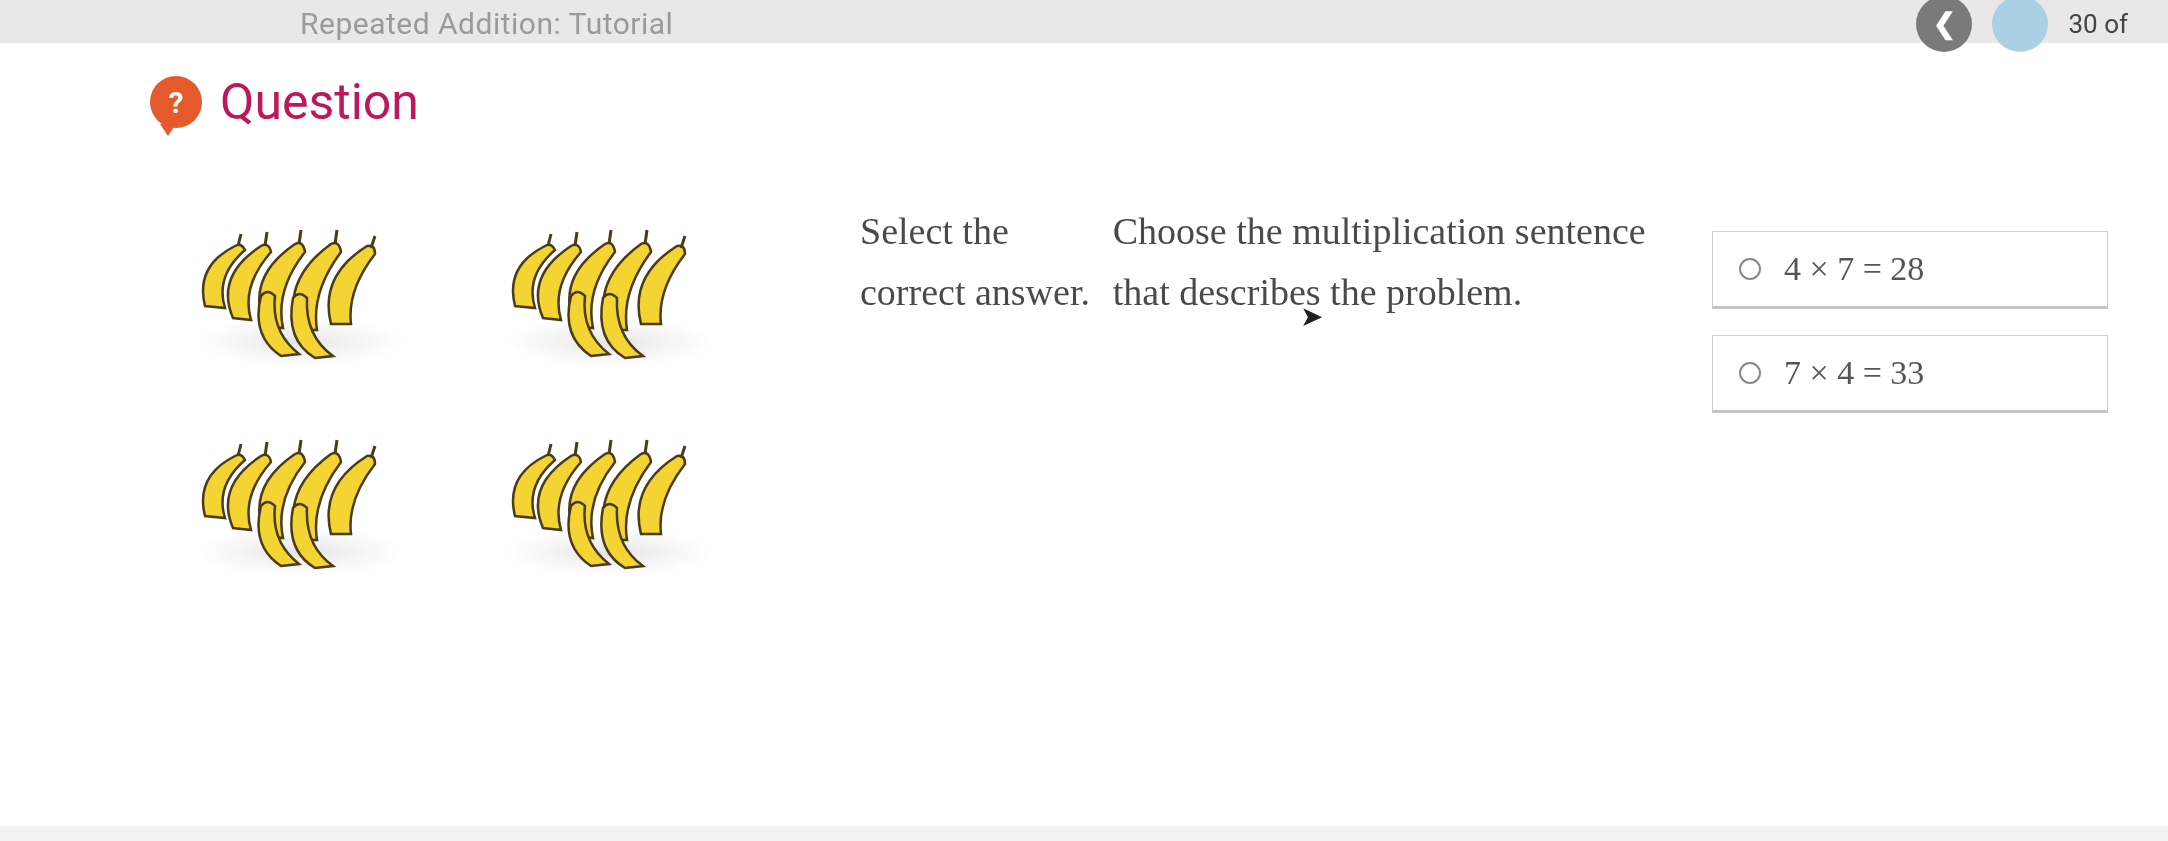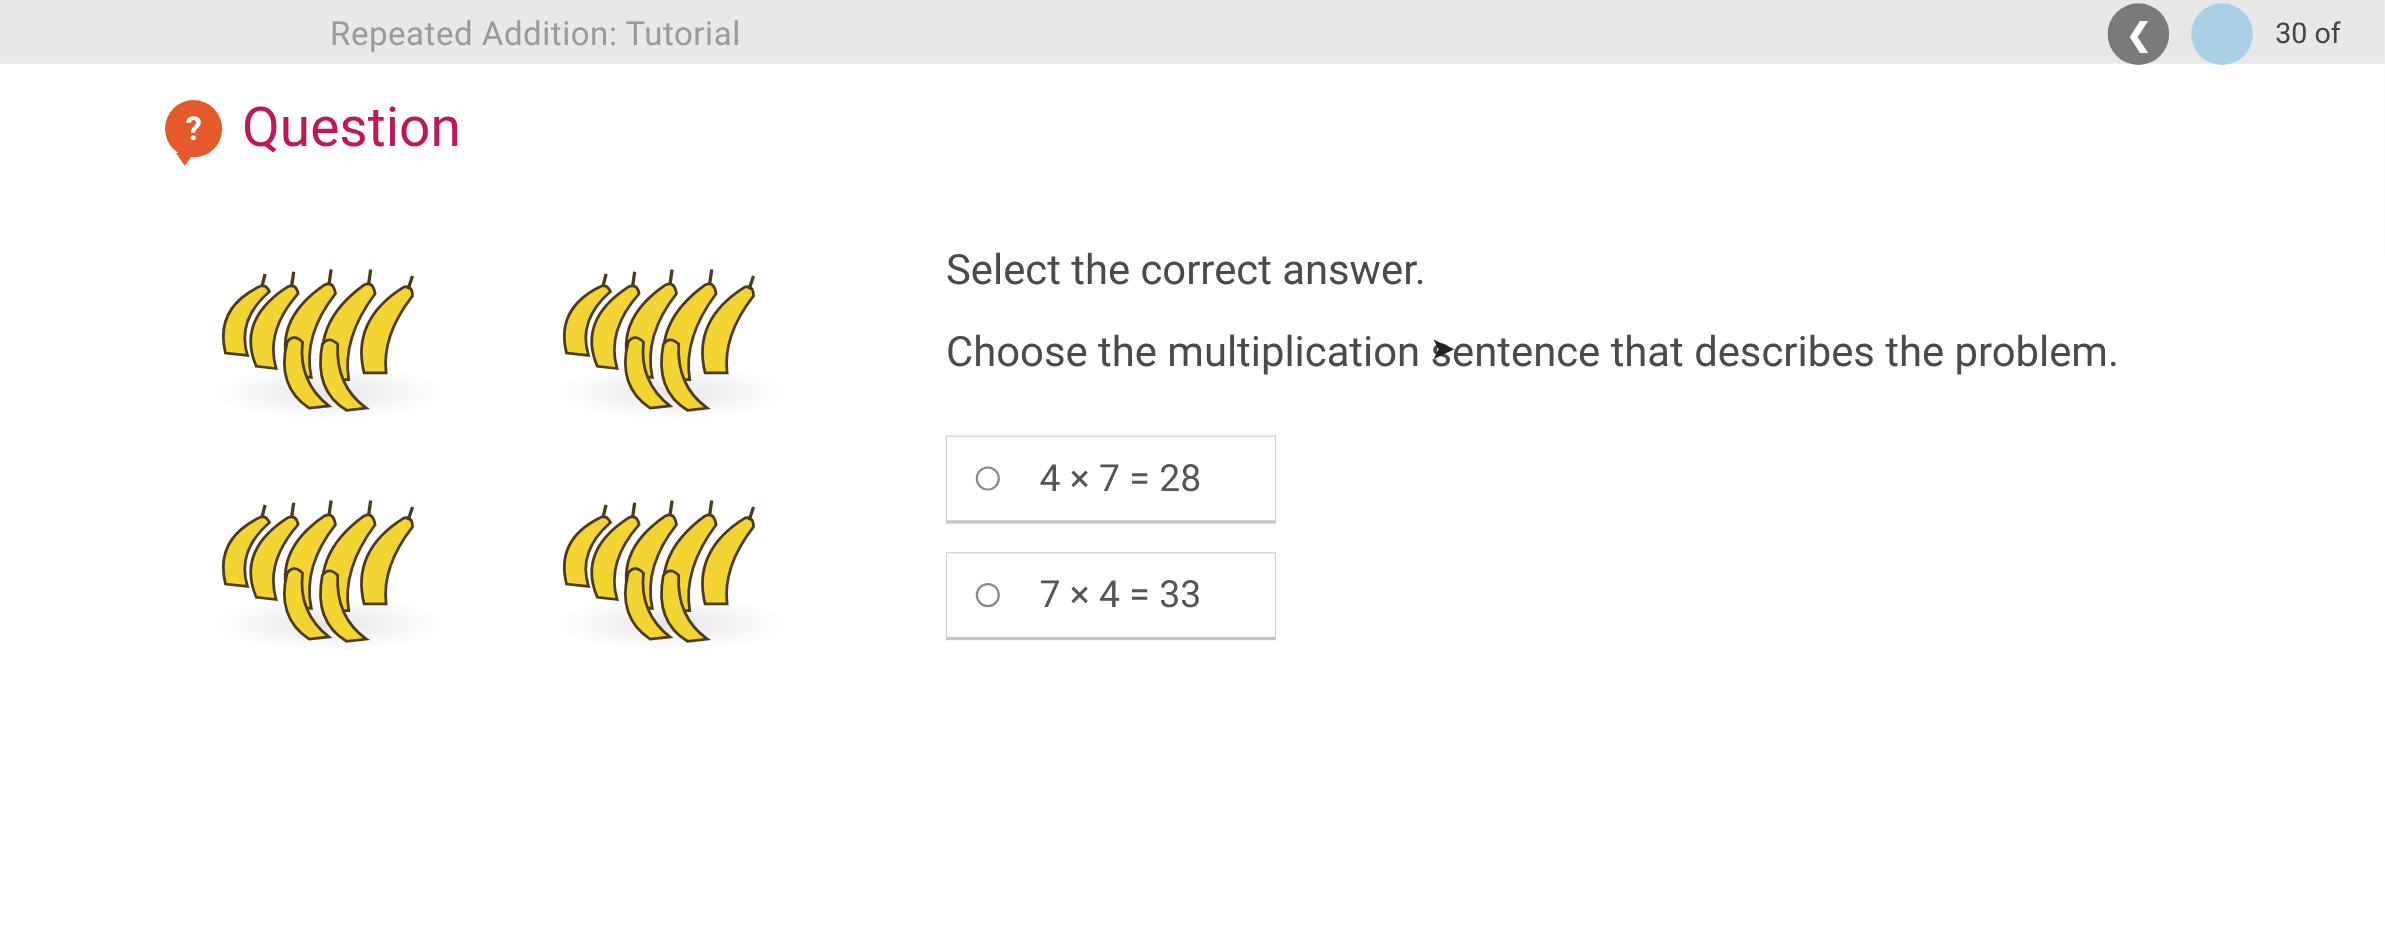--- a/index.html
+++ b/index.html
@@ -9,21 +9,21 @@
     }
     body {
       font-family: -apple-system, "Segoe UI", Roboto, Helvetica, Arial, sans-serif;
       background: #f2f2f2;
       width: 2168px;
       height: 841px;
       overflow: hidden;
       position: relative;
     }
     .top-bar {
-      height: 58px;
+      height: 43px;
       width: 100%;
       background: #e8e8e8;
       display: flex;
       align-items: center;
       justify-content: space-between;
       padding: 4px 40px 0 300px;
       color: #9a9a9a;
       font-size: 30px;
       font-weight: 400;
     }
@@ -130,24 +130,25 @@
       background: radial-gradient(ellipse at center, rgba(180,180,180,0.35) 0%, rgba(200,200,200,0.15) 45%, rgba(255,255,255,0) 70%);
       border-radius: 50%;
     }
     .bananas-svg {
       position:relative;
       z-index:1;
     }
 
     .right-side {
       display: flex;
-      flex-direction: column;
+      flex-direction: row;
       gap: 14px;
       padding-top: 0;
       flex: 1;
+      font-family: Liberation Serif, serif;
     }
     .instruction {
       font-size: 38px;
       color: #4a4a4a;
       line-height: 1.6;
     }
     .answers {
       margin-top: 30px;
       display: flex;
       flex-direction: column;
@@ -155,22 +156,22 @@
     }
     .answer-option {
       background: #fff;
       border: 1px solid #d0d0d0;
       border-bottom: 3px solid #c6c6c6;
       padding: 18px 26px;
       font-size: 34px;
       color: #555;
       display: flex;
       align-items: center;
-      gap: 36px;
-      width: 300px;
+      gap: 23px;
+      width: 396px;
       cursor: pointer;
     }
     .radio-circle {
       width: 22px;
       height: 22px;
       border: 2px solid #888;
       border-radius: 50%;
       flex-shrink: 0;
     }
     .cursor {

